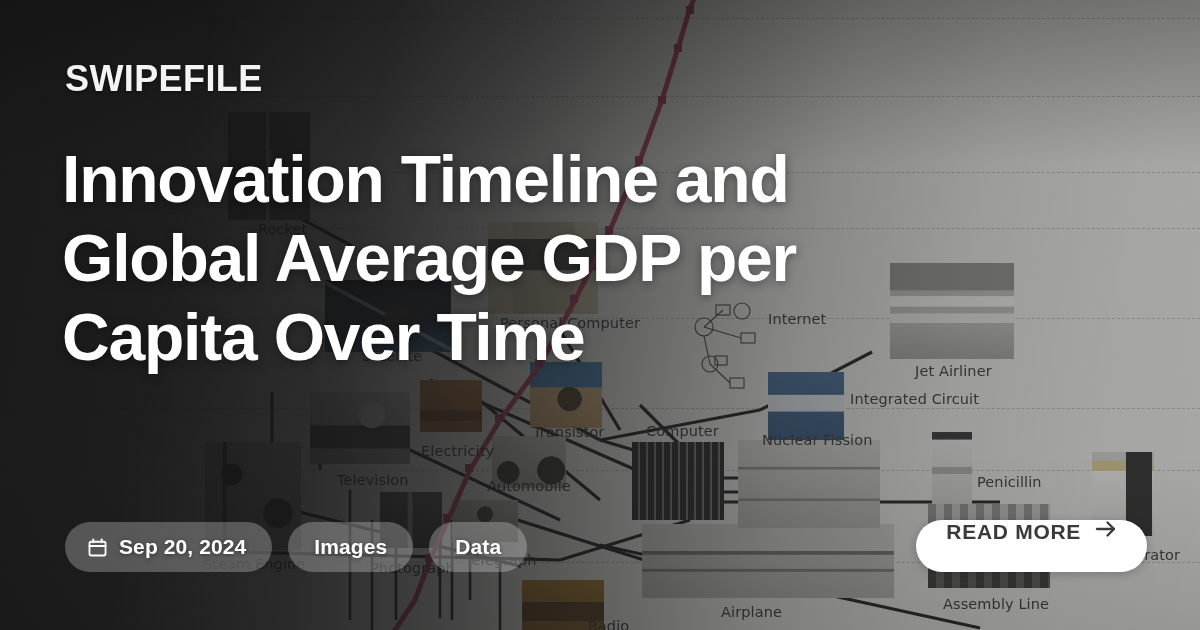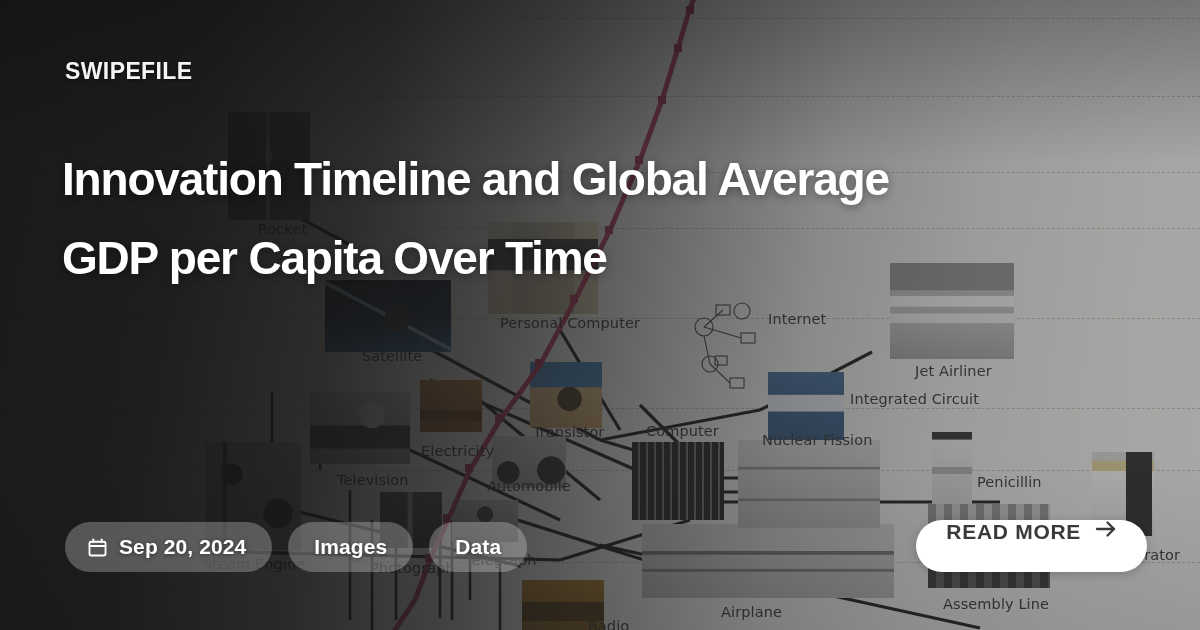--- a/index.html
+++ b/index.html
@@ -73,30 +73,30 @@
   .scrim2 {
     position:absolute; inset:0;
     background:linear-gradient(180deg, rgba(10,10,10,.32) 0%, rgba(10,10,10,0) 26%, rgba(10,10,10,0) 72%, rgba(10,10,10,.10) 100%);
   }
 
   
   .content { position:absolute; inset:0; }
 
   .logo {
     position:absolute; left:65px; top:58px;
-    font-size:23px; font-weight:bold;
+    font-size:36px; font-weight:bold;
     letter-spacing:.4px;
     color:#f4f4f4;
     text-shadow:0 1px 3px rgba(0,0,0,.55);
   }
 
   .headline {
     position:absolute; left:62px; top:140px;
     width:840px;
-    font-size:46px;
+    font-size:66px;
     line-height:79px;
     font-weight:bold;
     color:#ffffff;
     letter-spacing:-1.2px;
     text-shadow:0 2px 10px rgba(0,0,0,.40);
   }
 
   
   .meta {
     position:absolute; left:65px; bottom:58px;

